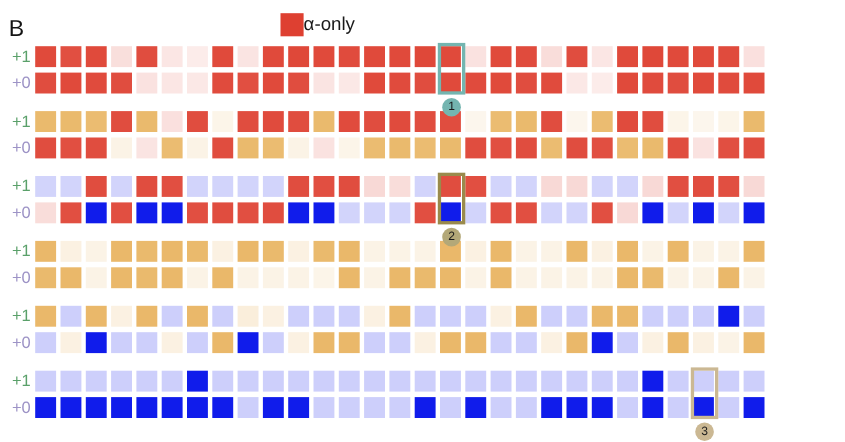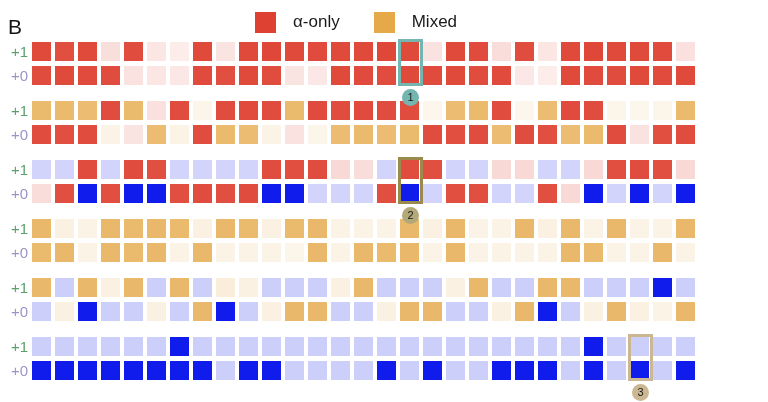--- a/index.html
+++ b/index.html
@@ -39,21 +39,21 @@
     left: 255px;
     top: 10px;
     height: 24px;
     display: flex;
     align-items: center;
     gap: 34px;
   }
   .legend-item {
     display: flex;
     align-items: center;
-    gap: 17px;
+    gap: 0;
   }
   .legend-swatch {
     width: 21px;
     height: 21px;
     display: block;
   }
   .legend-label {
     font-size: 17px;
     line-height: 18px;
     color: #1a1a1a;
@@ -124,24 +124,20 @@
 
 <div id="figure-root">
 
   <div id="panel-letter">B</div>
 
   <div id="legend">
       <div class="legend-item">
         <span class="legend-swatch" style="background: rgb(222, 64, 49);"></span>
         <span class="legend-label">α-only</span>
       </div>
-      <div class="legend-item">
-        <span class="legend-swatch" style="background: rgb(229, 169, 73);"></span>
-        <span class="legend-label">Mixed</span>
-      </div>
     </div>
 
   <div id="blocks-container">
       <div class="block" style="top: 42px;">
         <div class="hm-row" style="margin-top: 0px;">
           <div class="row-label plus1">+1</div>
           <div class="cells">
             <span class="cell" style="background: rgb(224, 74, 59);"></span>
             <span class="cell" style="background: rgb(225, 79, 65);"></span>
             <span class="cell" style="background: rgb(224, 74, 59);"></span>

